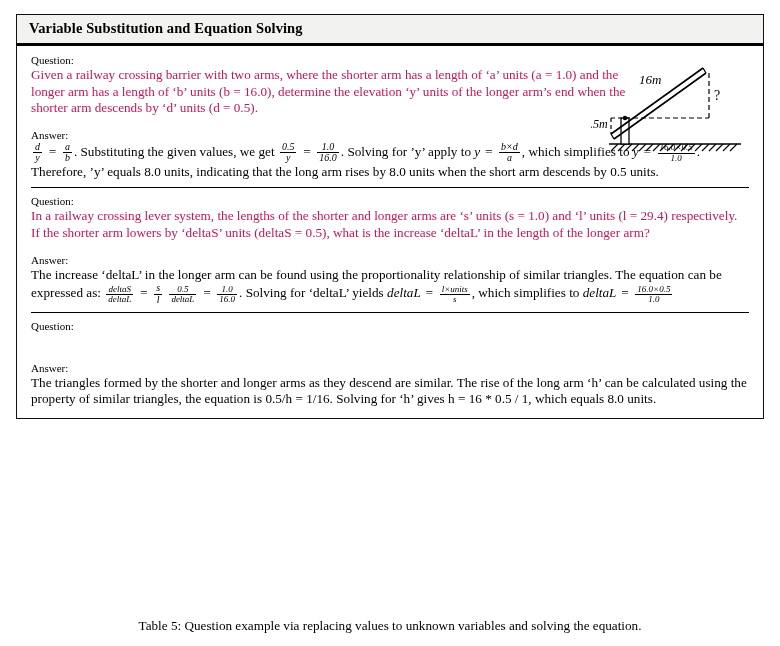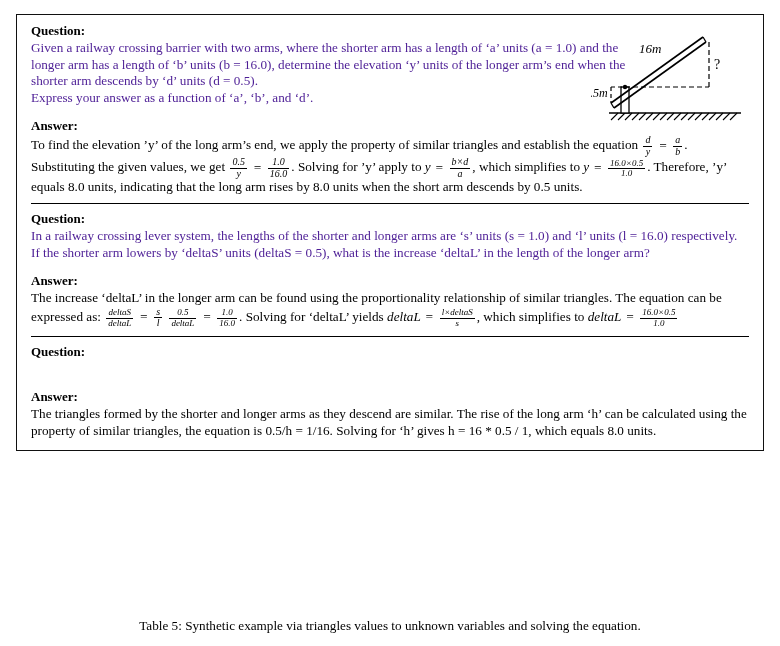--- a/index.html
+++ b/index.html
@@ -25,28 +25,28 @@
     padding:5px 12px 6px 12px;
     font-weight:bold;
     font-size:14.5px;
     letter-spacing:.1px;
   }
   .tbl-body{padding:8px 14px 10px 14px;position:relative;}
 
   
   .block{position:relative;}
   .rule{border-top:1px solid #000;margin:7px 0 7px 0;}
-  .lbl{font-weight:bold;font-size:13px;margin:0 0 1px 0;}
+  .lbl{font-weight:normal;font-size:11px;margin:0 0 1px 0;}
   .para{
     font-size:13.2px;
     line-height:16.6px;
     text-align:left;
     margin:0;
   }
-  .blue{color:#4c1d95;}
+  .blue{color:#be185d;}
 
   
   .mathi{font-style:italic;font-family:"Liberation Serif","DejaVu Serif",serif;}
   .frac{
     display:inline-block;
     vertical-align:-0.52em;
     text-align:center;
     font-size:10px;
     line-height:1.05;
     margin:0 2px;
@@ -72,20 +72,21 @@
     font-size:13.2px;
   }
 </style>
 </head>
 <body>
 
 <div class="page">
 
   <div class="tbl">
 
+    <div class="tbl-head">Variable Substitution and Equation Solving</div>
 
     <div class="tbl-body">
 
       <div class="block">
 
         <div class="fig">
           <svg width="150" height="100" viewBox="0 0 150 100">
 
             <line x1="18" y1="88" x2="150" y2="88" stroke="#000" stroke-width="1.6"></line>
 
@@ -130,27 +131,25 @@
             <text x="123" y="44" font-family="Liberation Serif, serif" font-size="14" fill="#000">?</text>
             <text x="-7" y="72" font-family="Liberation Serif, serif" font-style="italic" font-size="12" fill="#000">0.5m</text>
           </svg>
         </div>
 
         <div class="lbl">Question:</div>
         <p class="para">
           <span style="display:inline-block;max-width:605px;">
             <span class="blue">Given a railway crossing barrier with two arms, where the shorter arm has a length of ‘a’ units (a = 1.0) and the longer arm has a length of ‘b’ units (b = 16.0), determine the elevation ‘y’ units of the longer arm’s end when the shorter arm descends by ‘d’ units (d = 0.5).</span>
             <br>
-            <span class="blue">Express your answer as a function of ‘a’, ‘b’, and ‘d’.</span>
           </span>
         </p>
 
         <div class="lbl" style="margin-top:12px;">Answer:</div>
         <p class="para">
-          <span>To find the elevation ’y’ of the long arm’s end, we apply the property of similar triangles and establish the equation</span>
           <span class="frac">
             <span class="num">d</span>
             <span class="den">y</span>
           </span><span class="eqsign mathi">=</span><span class="frac">
             <span class="num">a</span>
             <span class="den">b</span>
           </span><span>. Substituting the given values, we get</span>
           <span class="frac">
             <span class="num">0.5</span>
             <span class="den">y</span>
@@ -167,21 +166,21 @@
             <span class="den">1.0</span>
           </span><span>. Therefore, ’y’ equals 8.0 units, indicating that the long arm rises by 8.0 units when the short arm descends by 0.5 units.</span>
         </p>
       </div>
 
       <div class="rule"></div>
 
       <div class="block">
         <div class="lbl">Question:</div>
         <p class="para">
-          <span class="blue">In a railway crossing lever system, the lengths of the shorter and longer arms are ‘s’ units (s = 1.0) and ‘l’ units (l = 16.0) respectively. If the shorter arm lowers by ‘deltaS’ units (deltaS = 0.5), what is the increase ‘deltaL’ in the</span>
+          <span class="blue">In a railway crossing lever system, the lengths of the shorter and longer arms are ‘s’ units (s = 1.0) and ‘l’ units (l = 29.4) respectively. If the shorter arm lowers by ‘deltaS’ units (deltaS = 0.5), what is the increase ‘deltaL’ in the</span>
           <span class="blue">length of the longer arm?</span>
         </p>
 
         <div class="lbl" style="margin-top:12px;">Answer:</div>
         <p class="para">
           <span>The increase ‘deltaL’ in the longer arm can be found using the proportionality relationship of similar triangles. The equation can be expressed as:</span>
           <span class="frac sm">
             <span class="num">deltaS</span>
             <span class="den">deltaL</span>
           </span><span class="eqsign mathi">=</span><span class="frac">
@@ -189,21 +188,21 @@
             <span class="den">l</span>
           </span>
           <span class="frac sm">
             <span class="num">0.5</span>
             <span class="den">deltaL</span>
           </span><span class="eqsign mathi">=</span><span class="frac sm">
             <span class="num">1.0</span>
             <span class="den">16.0</span>
           </span><span>. Solving for ‘deltaL’ yields</span>
           <span class="mathi">deltaL</span><span class="eqsign mathi">=</span><span class="frac sm">
-            <span class="num">l×deltaS</span>
+            <span class="num">l×units</span>
             <span class="den">s</span>
           </span><span>, which simplifies to</span>
           <span class="mathi">deltaL</span><span class="eqsign mathi">=</span><span class="frac sm">
             <span class="num">16.0×0.5</span>
             <span class="den">1.0</span>
           </span>
         </p>
       </div>
 
       <div class="rule"></div>
@@ -214,15 +213,15 @@
           <br>
         </p>
 
         <div class="lbl" style="margin-top:12px;">Answer:</div>
         <p class="para">The triangles formed by the shorter and longer arms as they descend are similar. The rise of the long arm ‘h’ can be calculated using the property of similar triangles, the equation is 0.5/h = 1/16. Solving for ‘h’ gives h = 16 * 0.5 / 1, which equals 8.0 units.</p>
       </div>
 
     </div>
   </div>
 
-  <div class="caption">Table 5: Synthetic example via triangles values to unknown variables and solving the equation.</div>
+  <div class="caption">Table 5: Question example via replacing values to unknown variables and solving the equation.</div>
 
 </div>
 
 </body></html>

